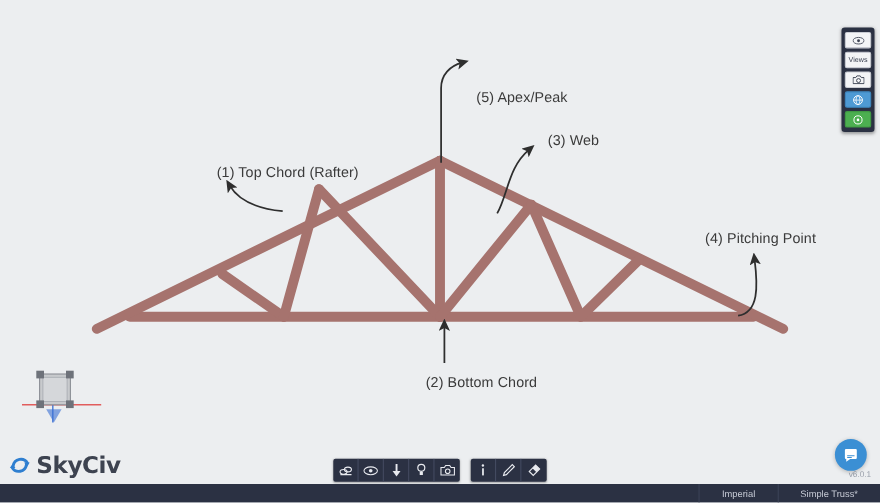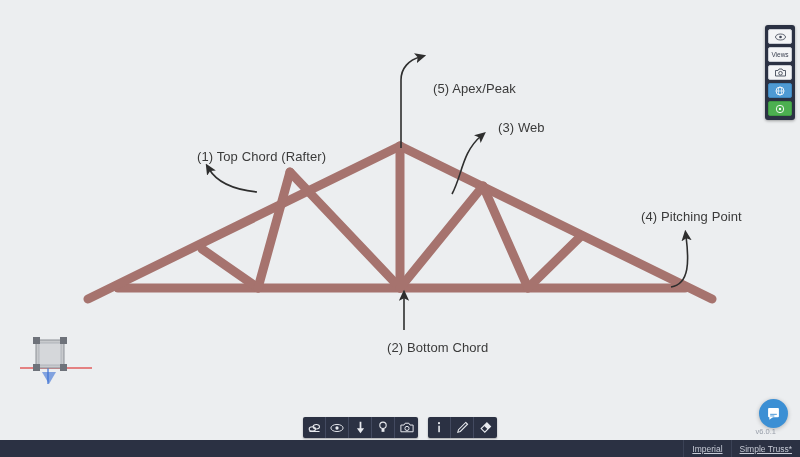--- a/index.html
+++ b/index.html
@@ -82,27 +82,26 @@
     position: absolute;
     left: 0; bottom: 0;
     width: 800px; height: 17px;
     background: #2b3143;
     display: flex;
     justify-content: flex-end;
     align-items: stretch;
   }
   .bb-item {
     display: flex; align-items: center;
-    padding: 0 8px;
+    padding: 0 20px;
     font-size: 8.5px;
     color: #c7cbd6;
     border-left: 1px solid #3b4256;
     cursor: pointer;
     white-space: nowrap;
-    text-decoration: underline;
   }
 
   
   #tool-strip {
     position: absolute;
     left: 50%; transform: translateX(-50%);
     bottom: 19px;
     display: flex;
     align-items: center;
     gap: 10px;
@@ -136,21 +135,21 @@
     font-family: "DejaVu Sans", sans-serif;
     font-size: 21px;
     font-weight: bold;
     color: #3d4350;
     letter-spacing: -0.4px;
   }
 
   
   #version {
     position: absolute;
-    right: 24px; bottom: 21px;
+    right: 8px; bottom: 21px;
     font-size: 7.5px;
     color: #9aa0ab;
     text-align: center;
   }
 
   
   #chat-bubble {
     position: absolute;
     right: 12px; bottom: 29px;
     width: 29px; height: 29px;
@@ -310,20 +309,29 @@
       </div>
       <div class="tool-btn">
         <svg width="13" height="13" viewBox="0 0 18 18">
           <path d="M11,2.5 L16,7.5 L8,15.5 L3,10.5 Z" fill="none" stroke="#e8eaef" stroke-width="1.5"></path>
           <path d="M11,2.5 L16,7.5 L12,11.5 L7,6.5 Z" fill="#e8eaef"></path>
         </svg>
       </div>
     </div>
   </div>
 
+  <div id="logo">
+    <svg width="20" height="20" viewBox="0 0 20 20">
+      <path d="M3,12 A7,7 0 0 0 16,9.5" fill="none" stroke="#2f7fd0" stroke-width="2.6" stroke-linecap="round"></path>
+      <polygon points="1,12.5 6,12.5 3.5,8.5" fill="#2f7fd0"></polygon>
+      <path d="M17,8 A7,7 0 0 0 4,10.5" fill="none" stroke="#2f7fd0" stroke-width="2.6" stroke-linecap="round"></path>
+      <polygon points="19,7.5 14,7.5 16.5,11.5" fill="#2f7fd0"></polygon>
+    </svg>
+    <span id="logo-text">SkyCiv</span>
+  </div>
 
   <div id="version">v6.0.1</div>
 
   <div id="chat-bubble">
     <svg width="15" height="15" viewBox="0 0 18 18">
       <rect x="2.5" y="2.5" width="13" height="11" rx="1.2" fill="#ffffff"></rect>
       <line x1="5" y1="10" x2="13" y2="10" stroke="#3b8fd4" stroke-width="1.1"></line>
       <line x1="5" y1="12" x2="10" y2="12" stroke="#3b8fd4" stroke-width="1.1"></line>
       <polygon points="4,13 9,13 4,16.5" fill="#ffffff"></polygon>
     </svg>

